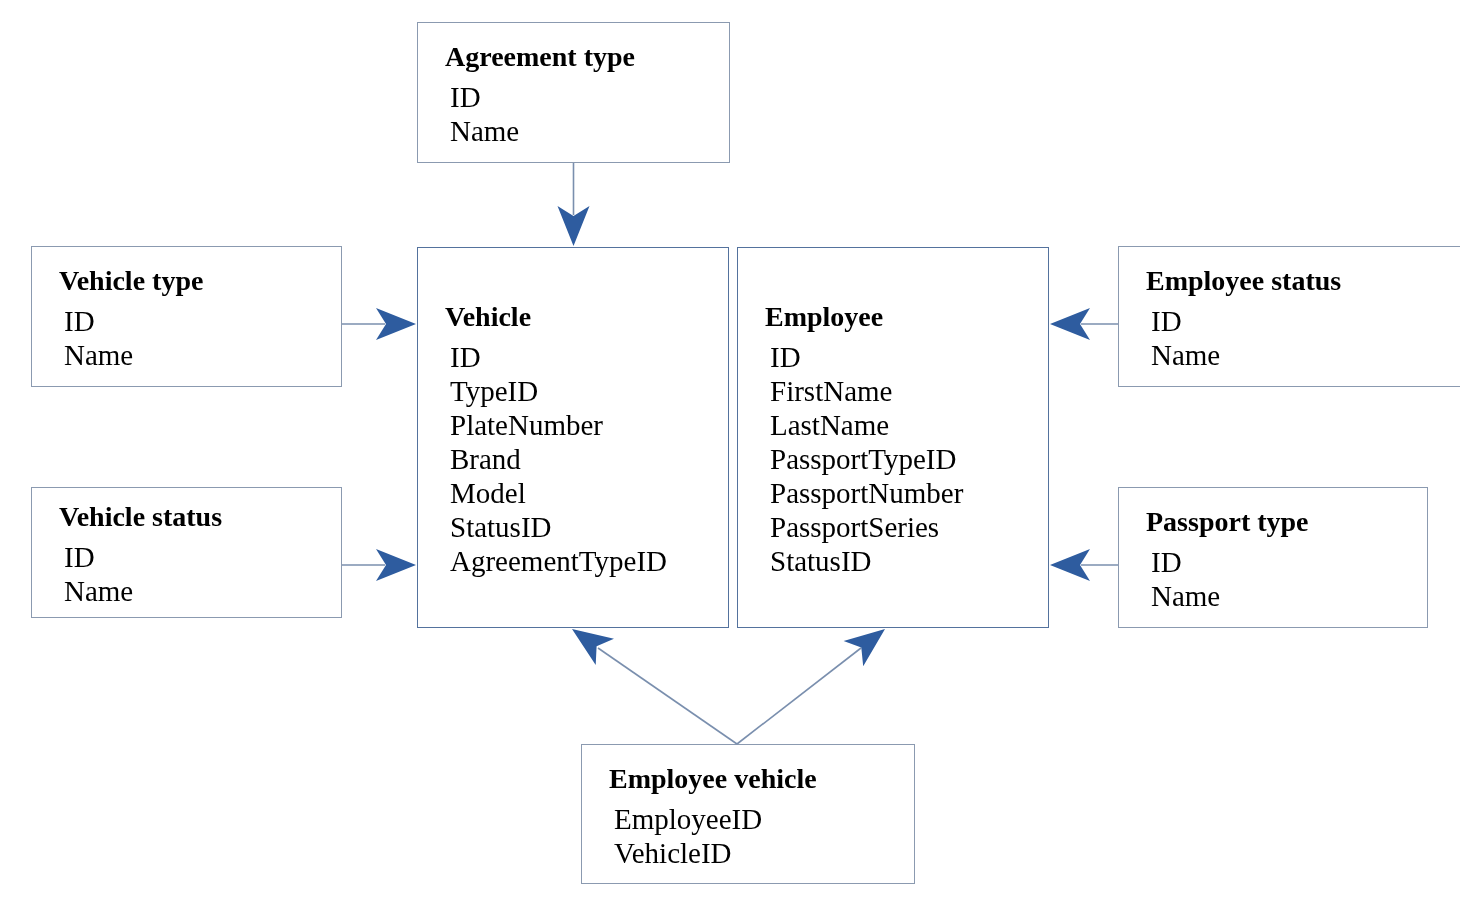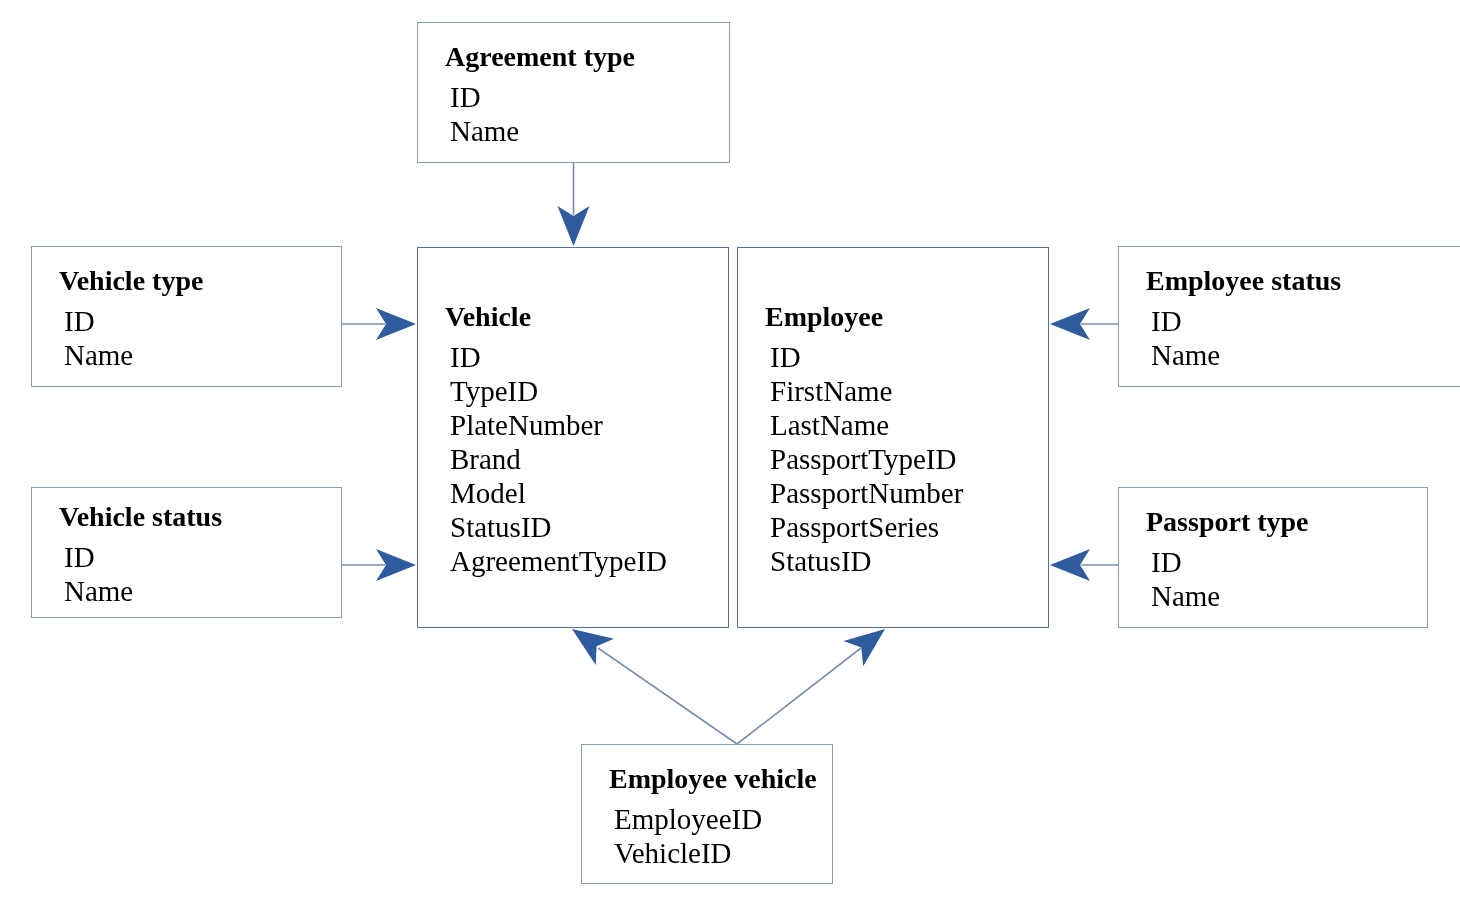--- a/index.html
+++ b/index.html
@@ -87,21 +87,21 @@
   <div class="attr">ID</div>
   <div class="attr">Name</div>
 </div>
 
 <div class="entity" style="left:1118px;top:487px;width:310px;height:141px">
   <div class="title">Passport type</div>
   <div class="attr">ID</div>
   <div class="attr">Name</div>
 </div>
 
-<div class="entity" style="left:581px;top:744px;width:252px;height:140px">
+<div class="entity" style="left:581px;top:744px;width:334px;height:140px">
   <div class="title">Employee vehicle</div>
   <div class="attr">EmployeeID</div>
   <div class="attr">VehicleID</div>
 </div>
 
 <svg class="connectors" viewBox="0 0 1460 909" aria-hidden="true">
   <g>
     <line x1="573.5" y1="163" x2="573.5" y2="215"></line>
     <polygon points="573.5,246 557.5,206 573.5,216 589.5,206"></polygon>
   </g>

